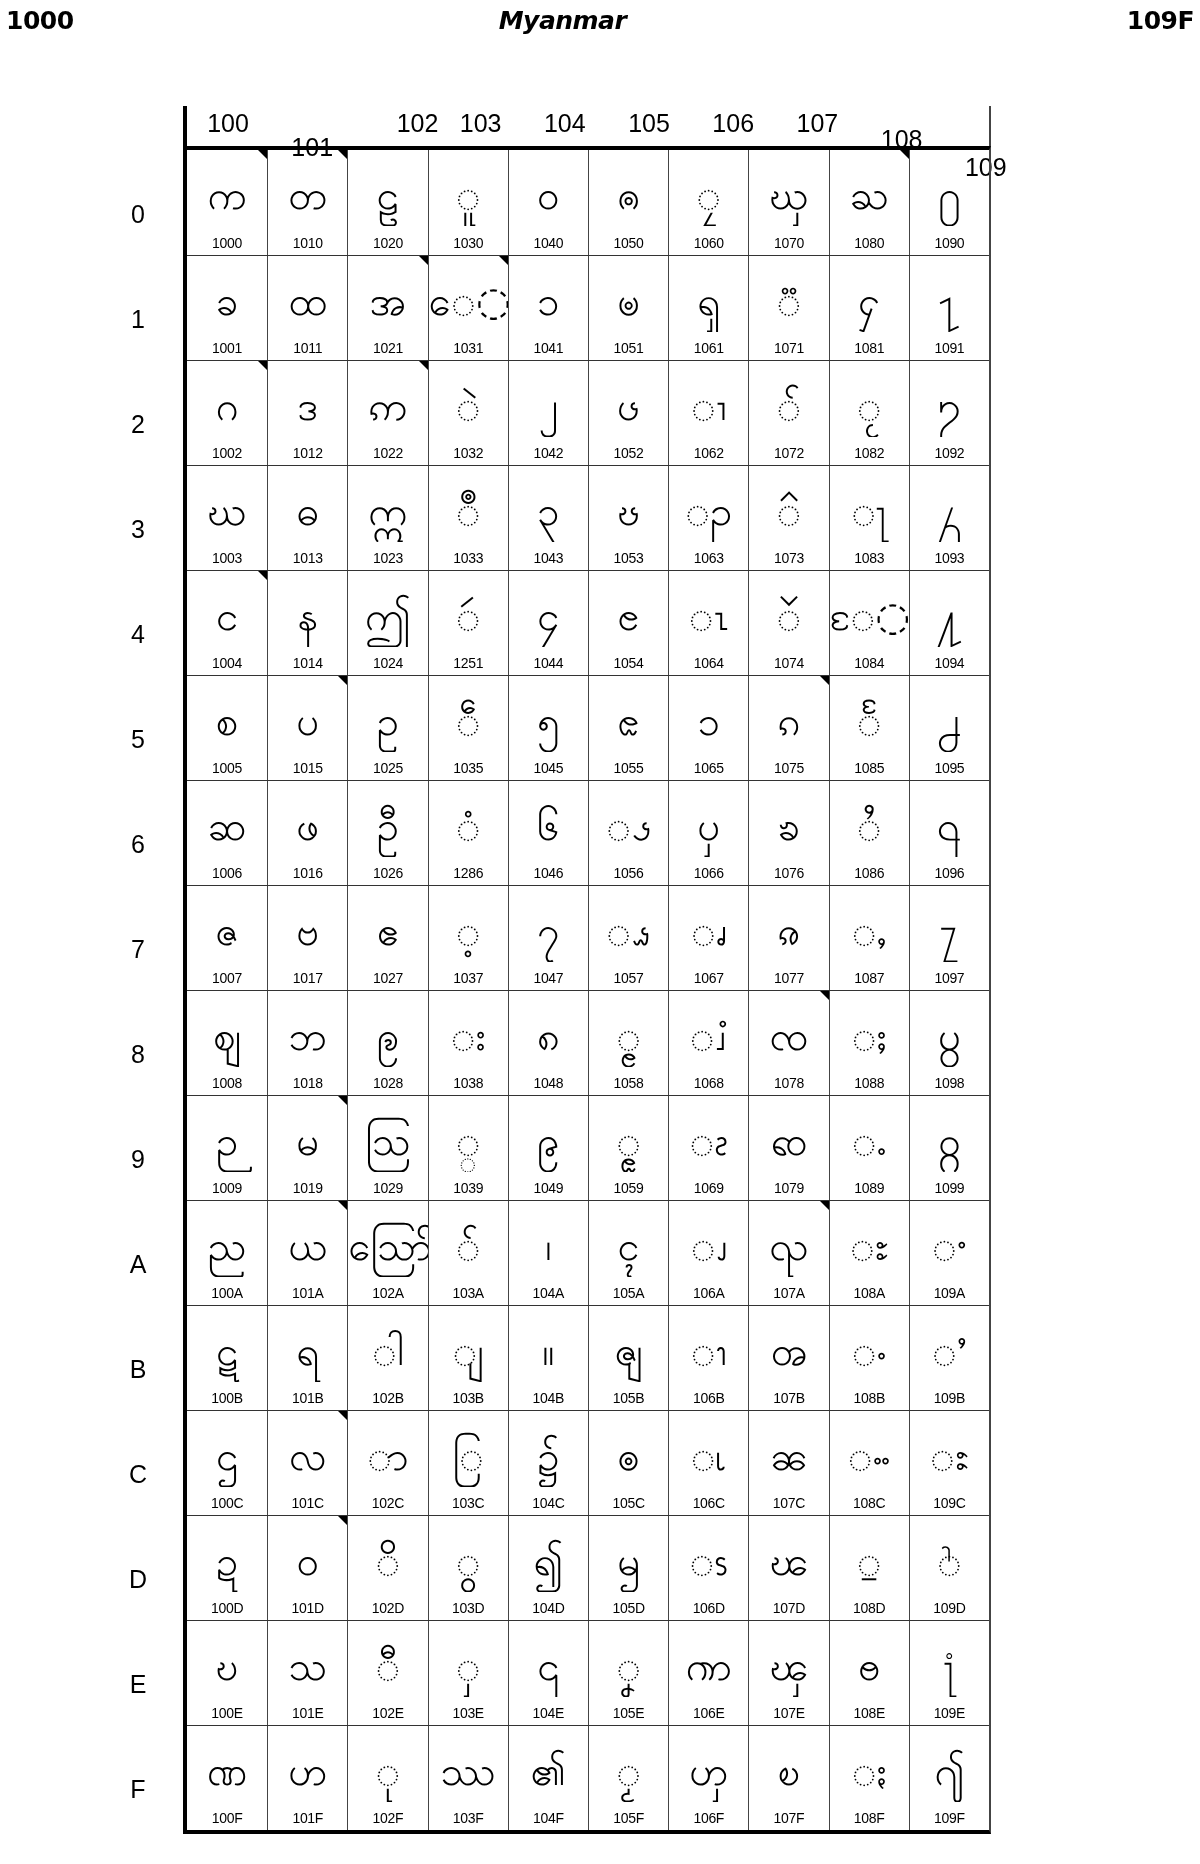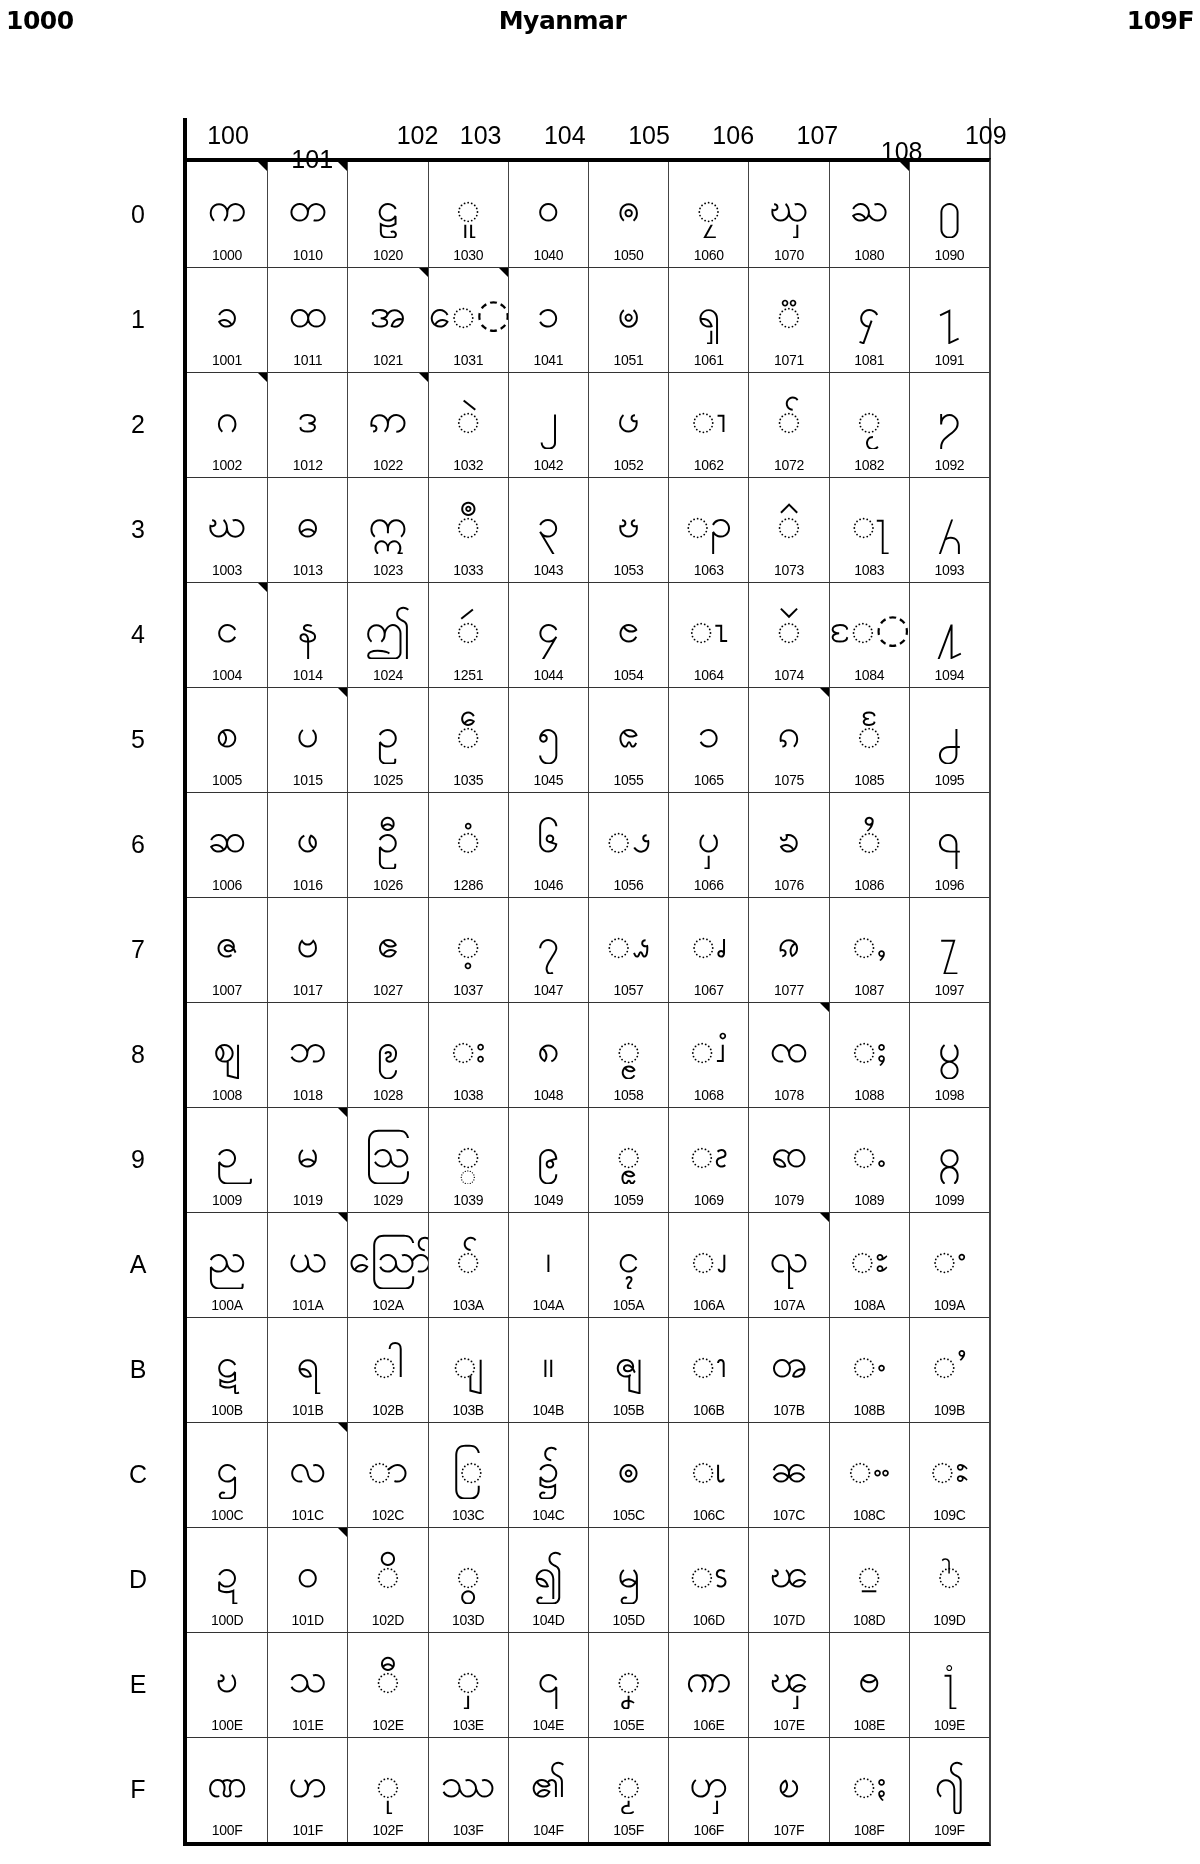--- a/index.html
+++ b/index.html
@@ -1,24 +1,24 @@
 <!DOCTYPE html>
 <html><head>
 <meta charset="utf-8">
 <style>
   html, body { margin: 0; padding: 0; background: #ffffff; }
   body { width: 1200px; height: 1864px; position: relative; overflow: hidden;
          font-family: "Liberation Sans", "DejaVu Sans", sans-serif; color: #000; }
   .hdr { position: absolute; top: 6px; font-family: "DejaVu Sans", sans-serif;
          font-weight: bold; font-size: 25px; letter-spacing: -0.5px; }
   .hdr-left { left: 6px; }
-  .hdr-center { left: 0; width: 1125px; text-align: center; }
+  .hdr-center { left: 0; width: 1125px; text-align: center; font-style: italic; }
   .hdr-right { right: 6px; }
 
-  .chart { position: absolute; left: 175px; top: 118px; width: 808px; padding-left: 8px; }
+  .chart { position: absolute; left: 175px; top: 106px; width: 808px; padding-left: 8px; }
   .col-head-row { position: relative; height: 40px; border-left: 4px solid #000; border-right: 2px solid #444; }
   .col-head { position: absolute; top: 0; width: 84px; text-align: center;
               font-size: 25px; line-height: 34px; }
   .grid { position: relative; border-left: 4px solid #000; border-top: 4px solid #000;
           border-bottom: 4px solid #000; border-right: 2px solid #444; }
   .row { display: flex; height: 105px; border-top: 1.5px solid #333; box-sizing: border-box; }
   .row:first-child { border-top: none; }
   .cell { position: relative; width: 84.2px; height: 100%; box-sizing: border-box;
           border-left: 1.5px solid #444; }
   .cell:first-child { border-left: none; }
@@ -62,21 +62,21 @@
   <div class="col-head-row" id="col-heads">
       <div class="col-head" style="left: -1px;">100</div>
       <div class="col-head" style="left: 83.2px; margin-top: 24px;">101</div>
       <div class="col-head" style="left: 167.4px; text-align: right;">102</div>
       <div class="col-head" style="left: 251.6px;">103</div>
       <div class="col-head" style="left: 335.8px;">104</div>
       <div class="col-head" style="left: 420px;">105</div>
       <div class="col-head" style="left: 504.2px;">106</div>
       <div class="col-head" style="left: 588.4px;">107</div>
       <div class="col-head" style="left: 672.6px; margin-top: 16px;">108</div>
-      <div class="col-head" style="left: 756.8px;">109</div>
+      <div class="col-head" style="left: 756.8px; margin-top: 44px;">109</div>
     </div>
   <div class="grid" id="grid">
       <div class="row">
         <div class="cell">
           <div class="glyph">က</div>
           <div class="code">1000</div>
           <span class="marker" style="border-top-color: rgb(0, 0, 0);"></span>
         </div>
         <div class="cell">
           <div class="glyph">တ</div>

